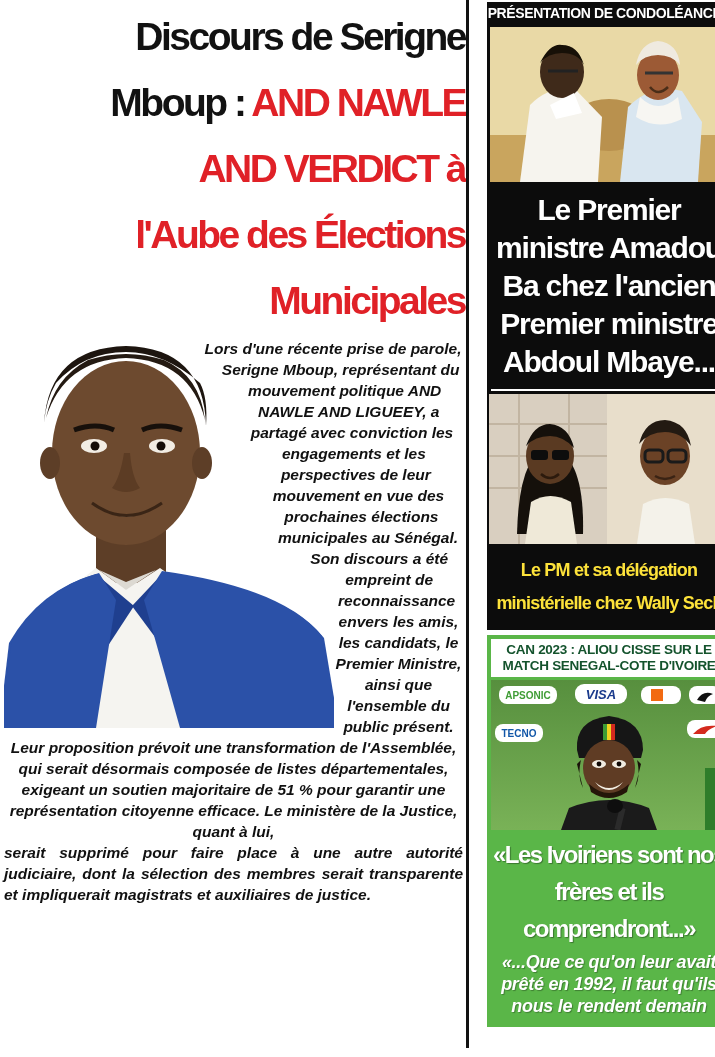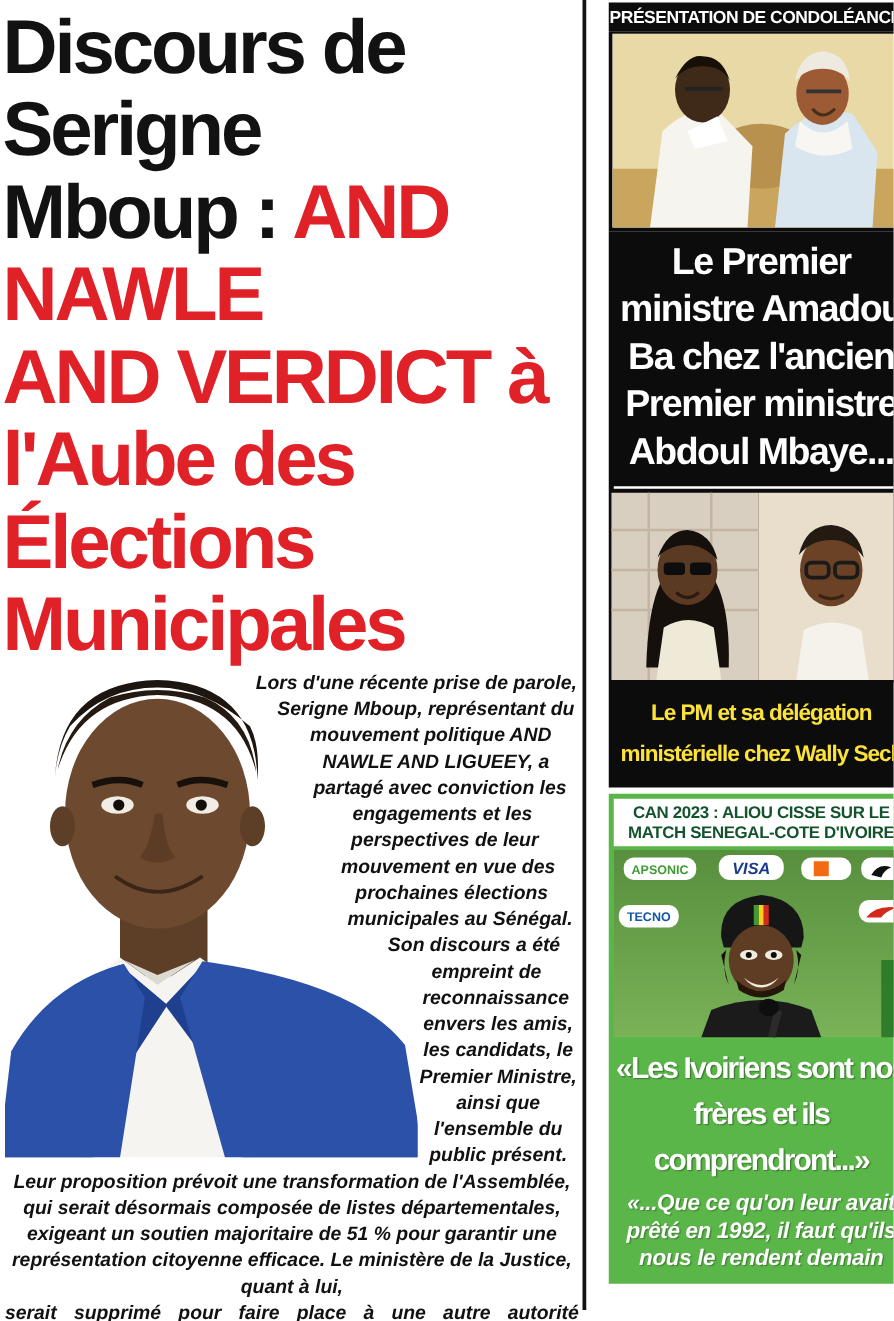--- a/index.html
+++ b/index.html
@@ -7,22 +7,22 @@
         font-family:"Liberation Sans", sans-serif;}
   
   .left-col{position:absolute;left:0;top:0;width:467px;height:1057px;}
   .masthead{position:relative;height:138px;}
   .mast-title{position:absolute;left:4px;top:-6px;width:366px;height:118px;}
   .news-label{position:absolute;left:372px;top:56px;font-size:44px;font-weight:bold;
               font-style:italic;color:#283380;letter-spacing:-1px;}
   .info-bar{position:absolute;left:8px;top:110px;width:459px;height:26px;}
   .info-bar-text{position:absolute;left:20px;top:5px;color:#fff;font-size:10px;font-weight:bold;
                  white-space:nowrap;transform:scaleX(0.88);transform-origin:left center;}
-  .headline{padding:4px 2px 0 2px;text-align:left;font-weight:bold;
-            font-size:61px;line-height:66px;letter-spacing:-2.5px;color:#121212;}
+  .headline{padding:4px 2px 0 2px;text-align:right;font-weight:bold;
+            font-size:39px;line-height:66px;letter-spacing:-2.5px;color:#121212;}
   .headline .red{color:#e02127;}
   .article{position:relative;padding:4px 4px 0 4px;color:#111;}
   .portrait-float{float:left;width:330px;height:390px;
      shape-outside:polygon(0px 0px,170px 0px,205px 40px,228px 100px,238px 155px,252px 205px,300px 250px,330px 292px,330px 390px,0px 390px);
      shape-margin:8px;}
   .body-text{font-size:15.5px;font-weight:bold;font-style:italic;line-height:21px;margin:0;}
   .p-center{text-align:center;}
   .p-just{text-align:justify;}
   
   .divider{position:absolute;left:466px;top:0;width:3px;height:1048px;background:#121212;}

